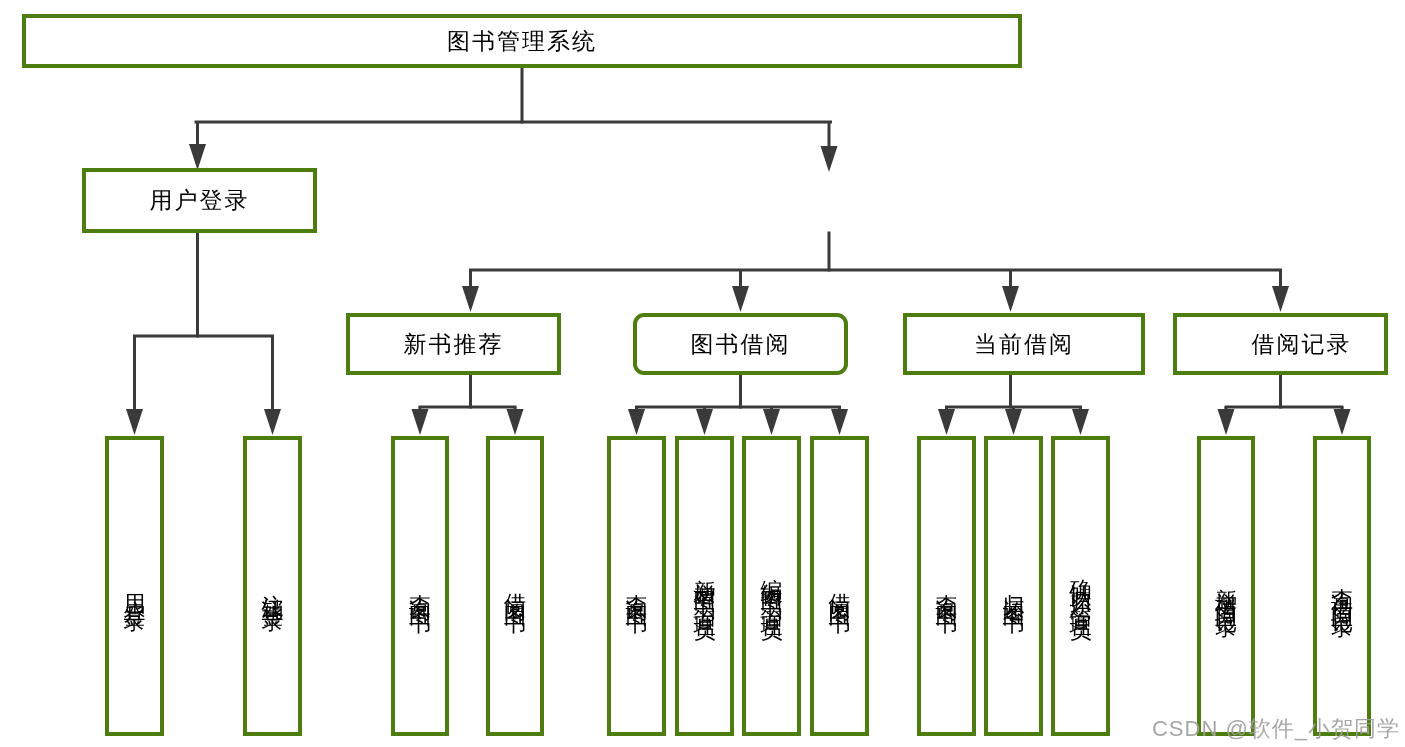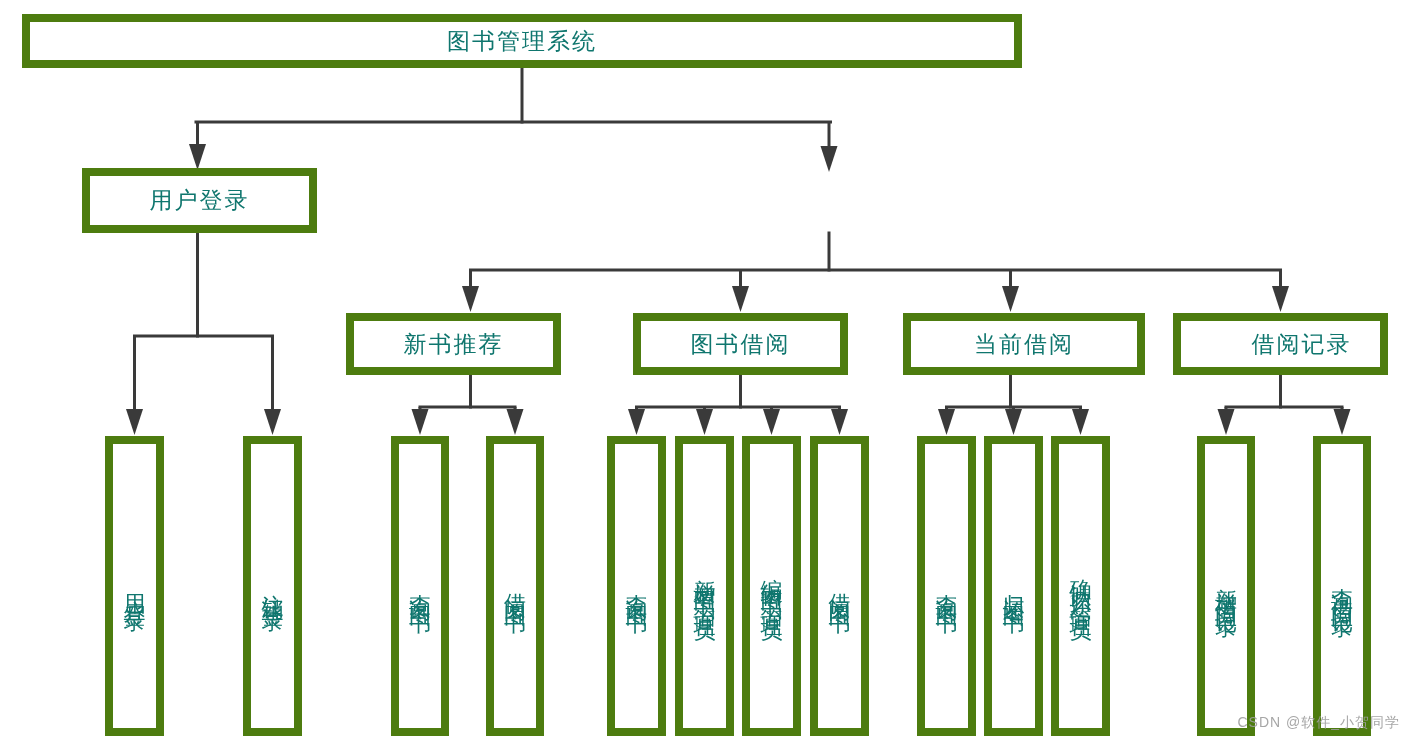--- a/index.html
+++ b/index.html
@@ -8,41 +8,41 @@
     width:1405px;height:747px;
     background:#ffffff;
     overflow:hidden;
     font-family:"Liberation Sans", sans-serif;
   }
   .stage svg{position:absolute;left:0;top:0;}
   .node{
     position:absolute;
     box-sizing:border-box;
     background:#ffffff;
-    border:8px solid #4d7c0f;
-    color:#0f766e;
+    border:4px solid #4d7c0f;
+    color:#000000;
     display:flex;
     align-items:center;
     justify-content:center;
     text-align:center;
   }
   .h{font-size:23px;letter-spacing:2px;}
   .v{
     writing-mode:vertical-rl;
     text-orientation:mixed;
     font-size:22px;
     letter-spacing:6px;
     line-height:1;
     padding-top:4px;
   }
   .watermark{
     position:absolute;
     right:5px;
     top:714px;
-    font-size:14px;
+    font-size:22px;
     letter-spacing:1px;
     color:rgba(158,158,158,0.92);
     white-space:nowrap;
   }
 </style>
 </head>
 <body>
 
 <div class="stage">
 
@@ -99,21 +99,21 @@
       <polygon points="1217.5,409 1234.5,409 1226,435" fill="#3a3a3a"></polygon>
       <line x1="1342" y1="407" x2="1342" y2="415" stroke="#3a3a3a" stroke-width="3"></line>
       <polygon points="1333.5,409 1350.5,409 1342,435" fill="#3a3a3a"></polygon>
     </svg>
 
   <div class="node h" style="left:22px;top:14px;width:1000px;height:54px;">图书管理系统</div>
 
   <div class="node h" style="left:82px;top:168px;width:235px;height:65px;">用户登录</div>
 
   <div class="node h" style="left:346px;top:313px;width:215px;height:62px;">新书推荐</div>
-  <div class="node h" style="left:633px;top:313px;width:215px;height:62px;">图书借阅</div>
+  <div class="node h" style="left:633px;top:313px;width:215px;height:62px;border-radius:11px;">图书借阅</div>
   <div class="node h" style="left:903px;top:313px;width:242px;height:62px;">当前借阅</div>
   <div class="node h" style="left:1173px;top:313px;width:215px;height:62px;padding-left:42px;">借阅记录</div>
 
   <div class="node v" style="left:105px;top:436px;width:59px;height:300px;">用户登录</div>
   <div class="node v" style="left:243px;top:436px;width:59px;height:300px;">注销登录</div>
 
   <div class="node v" style="left:391px;top:436px;width:58px;height:300px;">查询图书</div>
   <div class="node v" style="left:486px;top:436px;width:58px;height:300px;">借阅图书</div>
 
   <div class="node v" style="left:607px;top:436px;width:59px;height:300px;">查询图书</div>

